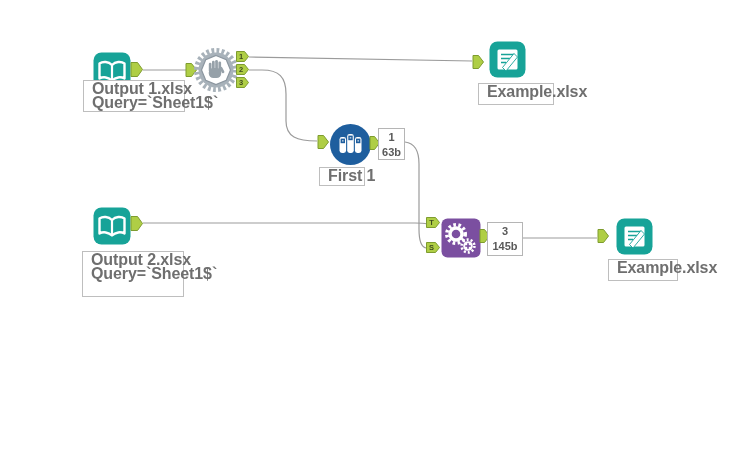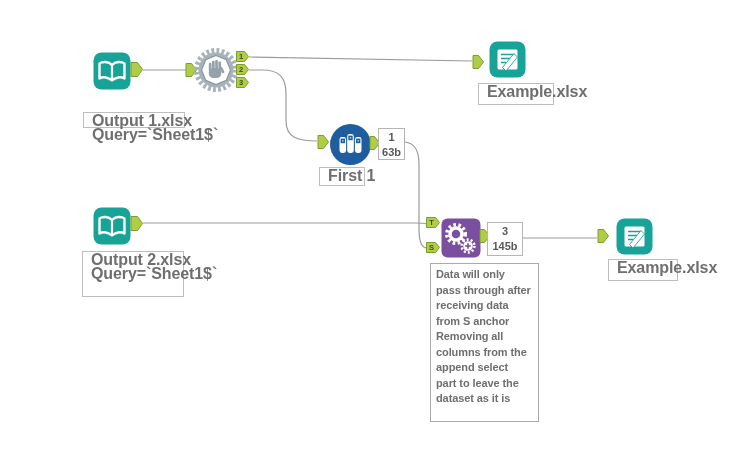--- a/index.html
+++ b/index.html
@@ -47,21 +47,21 @@
   </svg>
 
   <svg class="abs" style="left:93px;top:52px" width="38" height="38" viewBox="0 0 38 38">
     <rect class="fill-teal" x="0.5" y="0.5" width="37" height="37" rx="8"></rect>
     <path d="M19,13 C15.5,9.5 10,9 6.5,11.5 L6.5,26.5 C10,24.5 15.5,25 19,28.5 C22.5,25 28,24.5 31.5,26.5 L31.5,11.5 C28,9 22.5,9.5 19,13 Z" fill="none" stroke="#fff" stroke-width="2.4" stroke-linejoin="round"></path>
     <path d="M19,13 L19,28.5" fill="none" stroke="#fff" stroke-width="2.2"></path>
   </svg>
   <svg class="abs" style="left:130px;top:62px" width="13" height="15" viewBox="0 0 13 15">
     <polygon class="anchor-shape" points="1,0.5 7.5,0.5 12.5,7.5 7.5,14.5 1,14.5"></polygon>
   </svg>
-  <div class="label" style="left:83px;top:112px;width:102px;height:16px">
+  <div class="label" style="left:83px;top:80px;width:102px;height:32px">
     <div>Output 1.xlsx</div>
     <div>Query=`Sheet1$`</div>
   </div>
 
   <svg class="abs" style="left:185px;top:63px" width="12" height="14" viewBox="0 0 12 14">
     <polygon class="anchor-shape" points="1,0.5 6.5,0.5 11.5,7 6.5,13.5 1,13.5"></polygon>
   </svg>
   <svg class="abs" style="left:193px;top:47px" width="46" height="46" viewBox="0 0 46 46">
     <circle class="gear-teeth" cx="23" cy="23" r="19.5" stroke-width="5" stroke-dasharray="2.8 2.3"></circle>
     <circle class="gear-body" cx="23" cy="23" r="17.5"></circle>
@@ -159,29 +159,20 @@
       <rect class="fill-purple" x="24.2" y="27.2" width="5.6" height="1.6"></rect>
     </g>
   </svg>
   <svg class="abs" style="left:479px;top:229px" width="11" height="14" viewBox="0 0 11 14">
     <polygon class="anchor-shape" points="1,0.5 5.5,0.5 10.5,7 5.5,13.5 1,13.5"></polygon>
   </svg>
   <div class="badge" style="left:487px;top:222px;width:36px;height:34px">
     <div>3</div>
     <div>145b</div>
   </div>
-  <div class="comment" style="left:430px;top:263px;width:109px;height:159px">Data will only
-pass through after
-receiving data
-from S anchor
-Removing all
-columns from the
-append select
-part to leave the
-dataset as it is</div>
 
   <svg class="abs" style="left:597px;top:229px" width="12" height="14" viewBox="0 0 12 14">
     <polygon class="anchor-shape" points="1,0.5 6.5,0.5 11.5,7 6.5,13.5 1,13.5"></polygon>
   </svg>
   <svg class="abs" style="left:616px;top:218px" width="37" height="37" viewBox="0 0 37 37">
     <rect class="fill-teal" x="0.5" y="0.5" width="36" height="36" rx="8"></rect>
     <rect x="8.5" y="8.5" width="20" height="20" rx="1.5" fill="#fff"></rect>
     <path class="stroke-teal" d="M12,13.5 H25.5 M12,17.5 H25.5 M12,21.5 H17" stroke-width="1.7" fill="none"></path>
     <path d="M13.5,26.5 L25,12.5 L28.5,16 L17,30 Z" fill="#fff" class="stroke-teal" stroke-width="0.9"></path>
   </svg>

